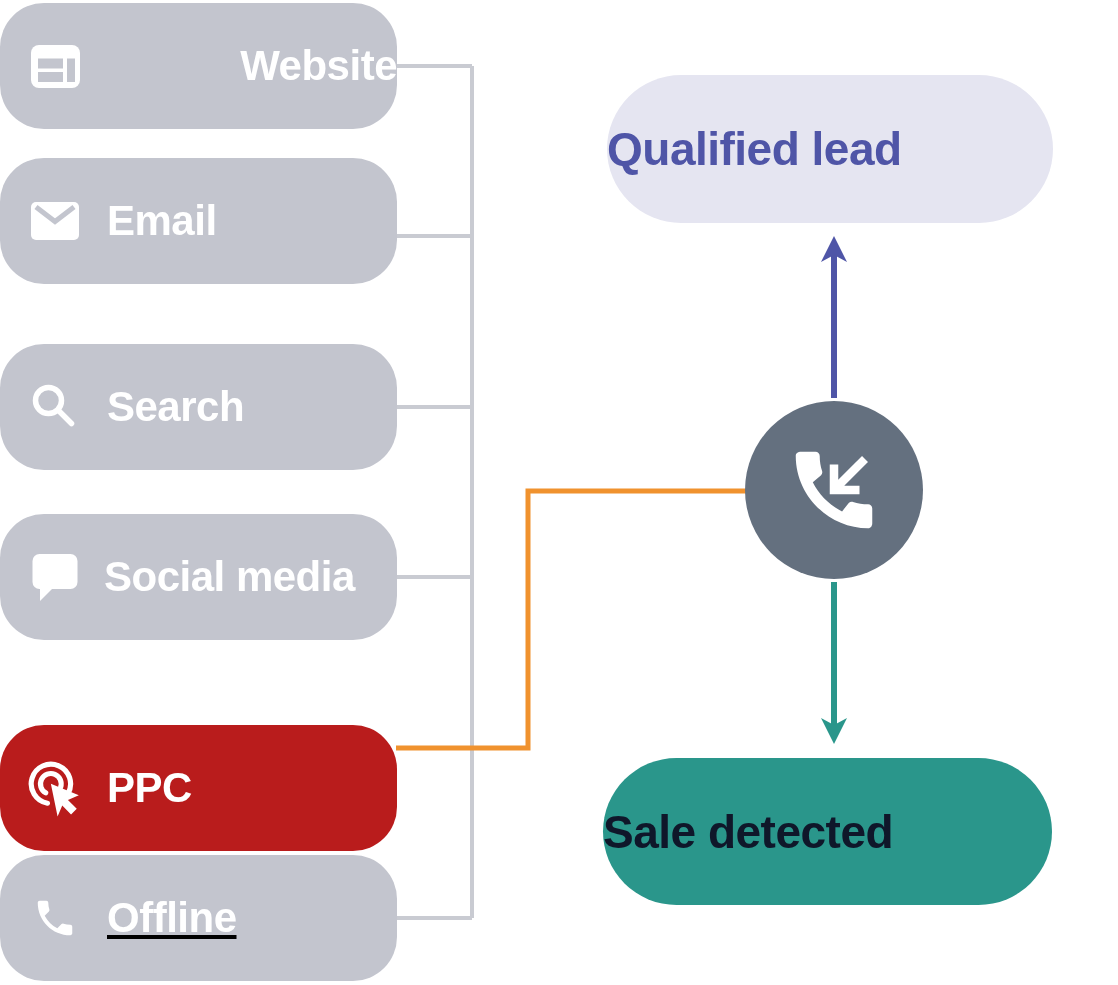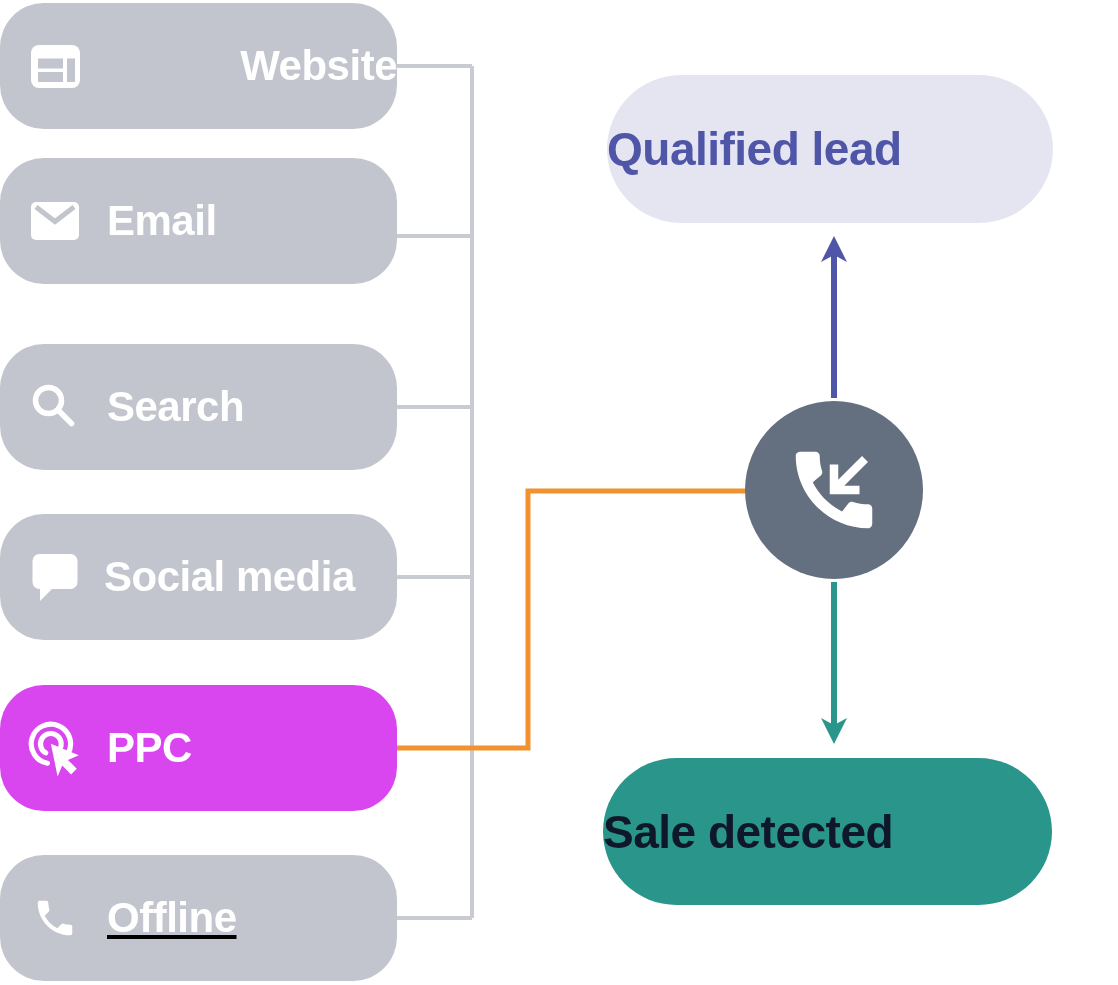--- a/index.html
+++ b/index.html
@@ -10,21 +10,21 @@
     font-family:"Liberation Sans","DejaVu Sans",sans-serif;
     overflow:hidden;
   }
   svg.wires{position:absolute;left:0;top:0;z-index:1;}
   .pill{
     position:absolute;left:0;width:397px;height:126px;
     background:#c3c5ce;border-radius:44px;
     display:flex;align-items:center;gap:23px;
     padding-left:26px;box-sizing:border-box;z-index:2;
   }
-  .pill.highlight{background:#d946ef;}
+  .pill.highlight{background:#b91c1c;margin-top:40px;}
   .pill .ic{width:58px;display:flex;justify-content:center;align-items:center;flex:0 0 58px;}
   .pill .lbl{
     color:#ffffff;font-size:42px;font-weight:700;letter-spacing:-0.5px;white-space:nowrap;
   }
   .c0{top:3px;justify-content:space-between;}.c1{top:158px;}.c2{top:344px;}.c3{top:514px;gap:20px;}.c4{top:685px;}.c5{top:855px;text-decoration:underline;}
   .outcome{
     position:absolute;display:flex;align-items:center;justify-content:flex-start;
     font-size:46px;font-weight:700;letter-spacing:-0.5px;z-index:2;border-radius:74px;
   }
   .outcome.lead{left:607px;top:75px;width:446px;height:148px;background:#e5e5f1;color:#4f55a7;}

